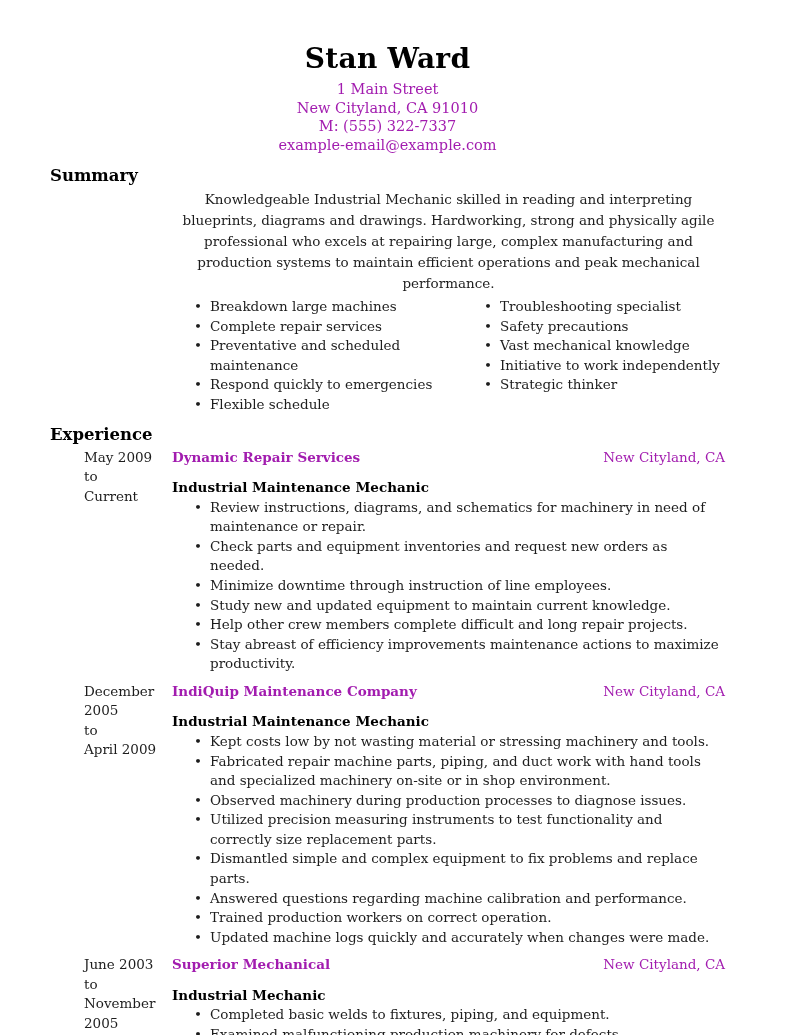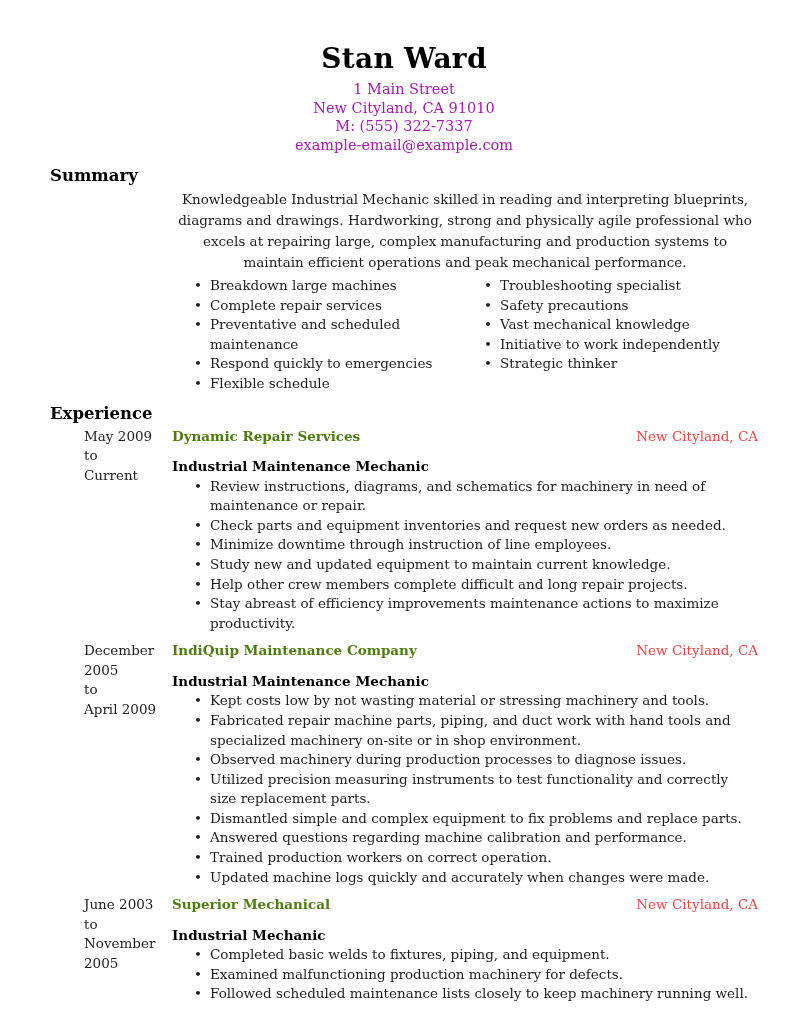--- a/index.html
+++ b/index.html
@@ -5,21 +5,21 @@
   * { margin: 0; padding: 0; box-sizing: border-box; }
   html, body { background: #ffffff; }
   body { width: 800px; font-family: "DejaVu Serif", serif; }
 
   .page {
     width: 800px;
     height: 1035px;
     background: #ffffff;
     color: #1d1d1d;
     font-size: 13.5px;
-    padding: 42px 42px 0 50px;
+    padding: 42px 75px 0 50px;
     overflow: hidden;
   }
 
   
   .resume-header { text-align: center; }
   .name {
     font-size: 28px;
     font-weight: bold;
     color: #000;
     line-height: 33px;
@@ -60,22 +60,22 @@
     position: absolute;
     left: 22px;
     top: 0;
   }
 
   
   .job { margin-top: 2px; }
   .job + .job { margin-top: 8px; }
   .dates { text-align: left; line-height: 19.5px; margin-left: 34px; }
   .job-head { display: flex; justify-content: space-between; line-height: 19.5px; }
-  .company { font-weight: bold; color: #4d7c0f; }
-  .location { color: #ef4444; }
+  .company { font-weight: bold; color: #a21caf; }
+  .location { color: #a21caf; }
   .job-title { font-weight: bold; color: #000; line-height: 19.5px; margin-top: 11px; }
 </style>
 </head>
 <body>
 
 <div class="page">
 
   <div class="resume-header">
     <div class="name">Stan Ward</div>
     <div class="contact-line">1 Main Street</div>

